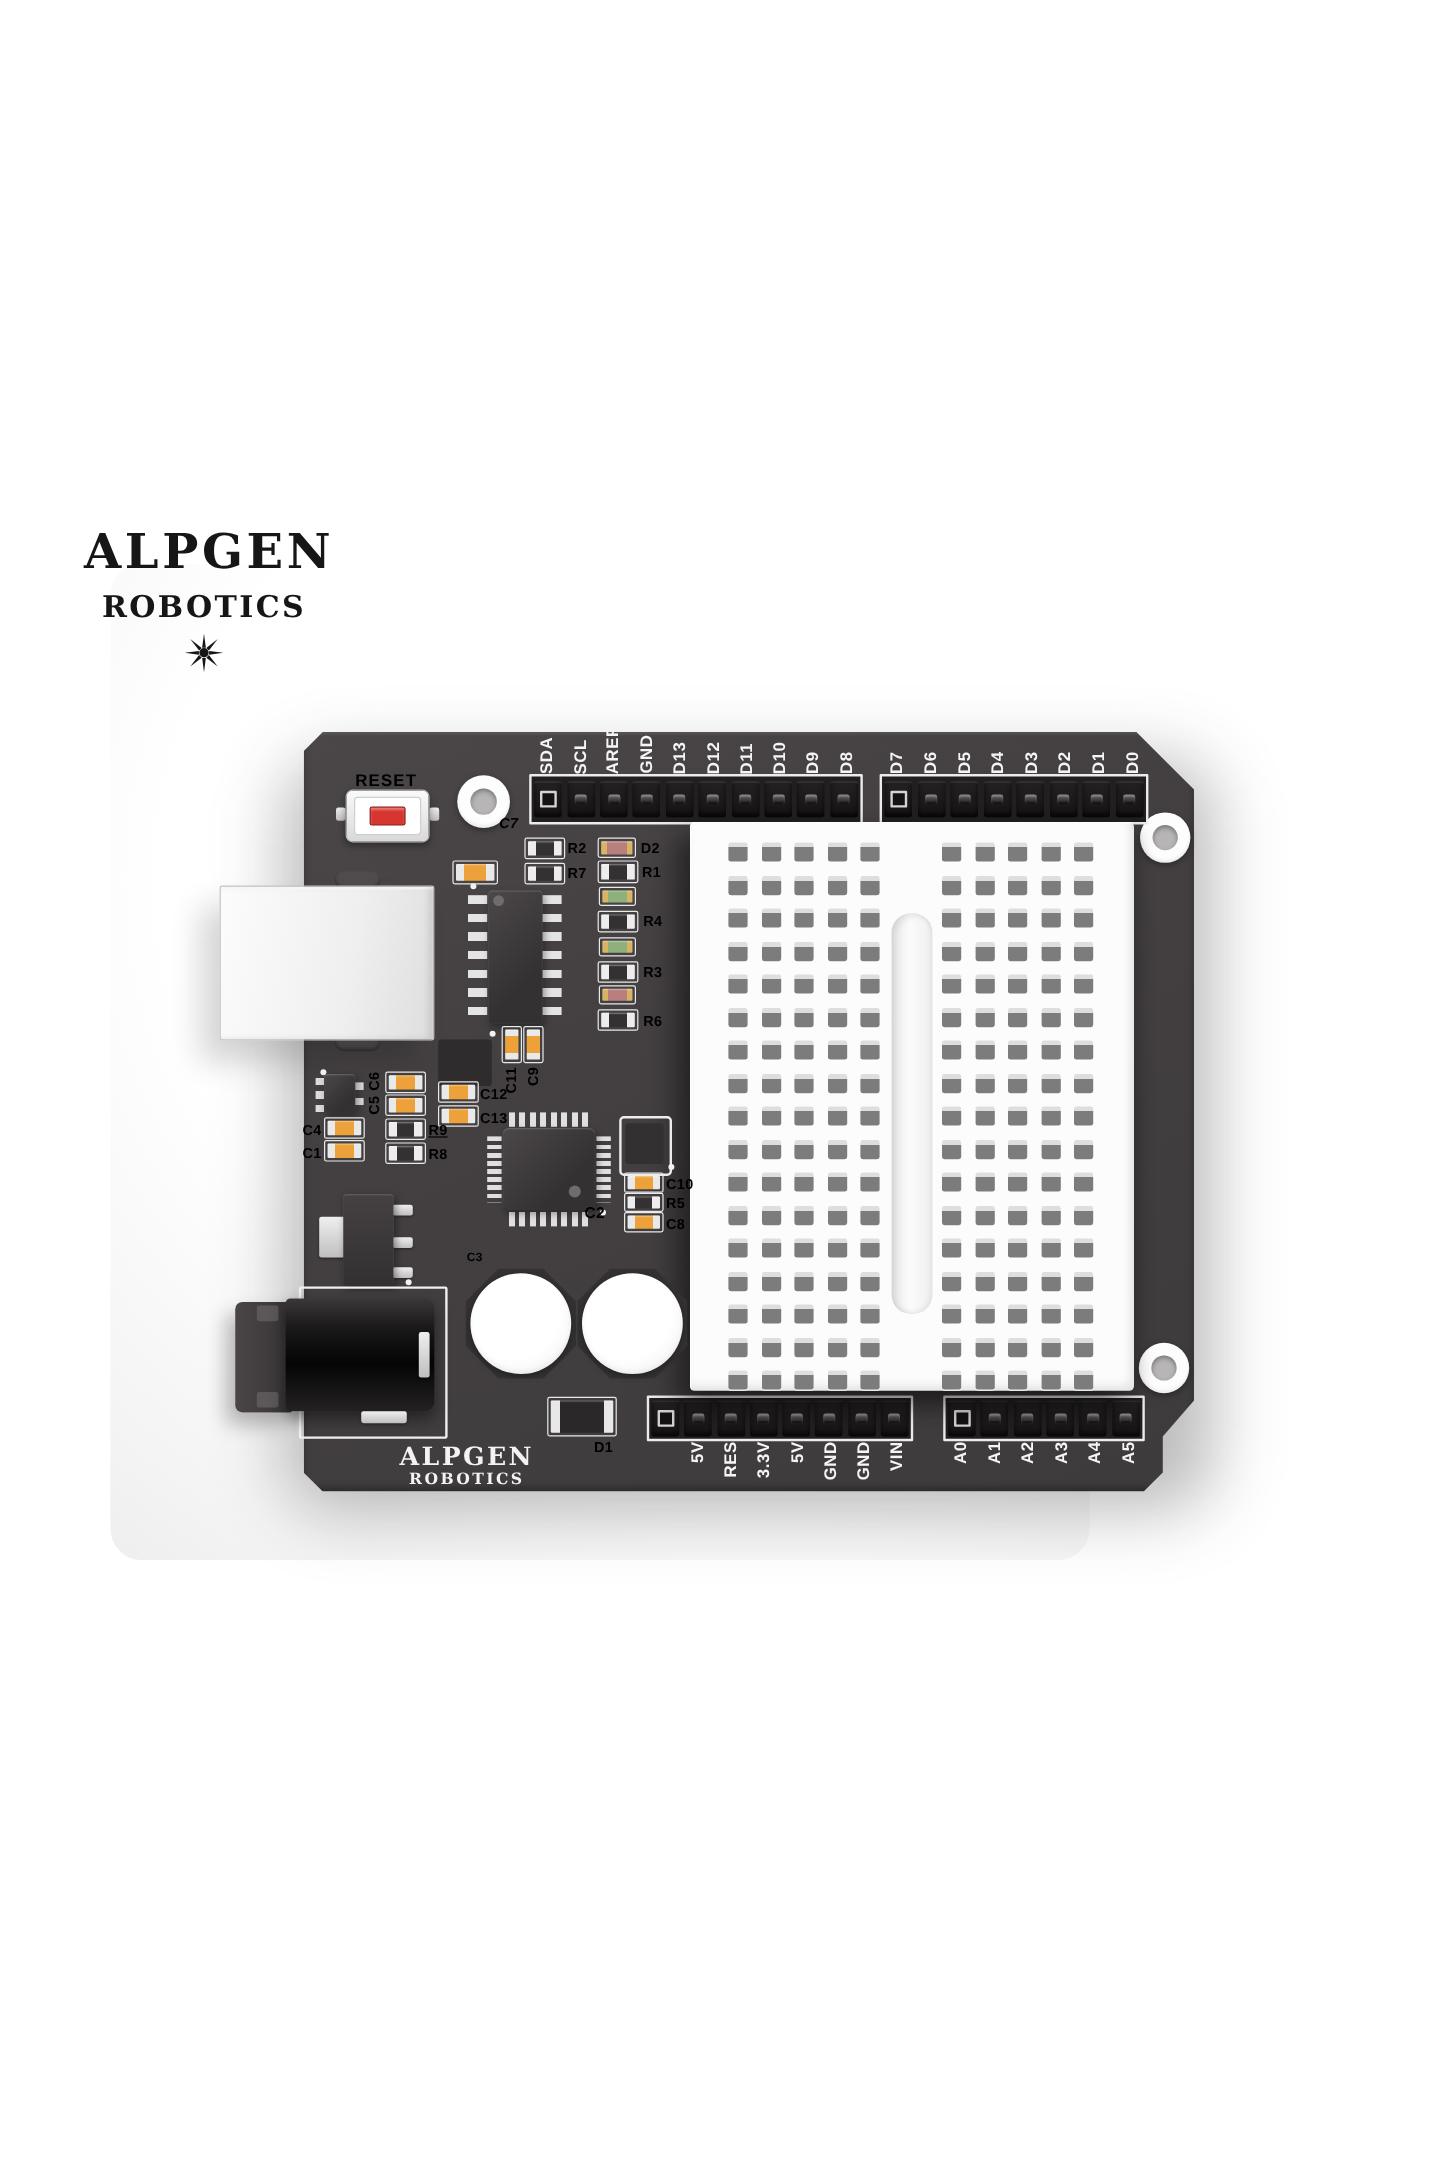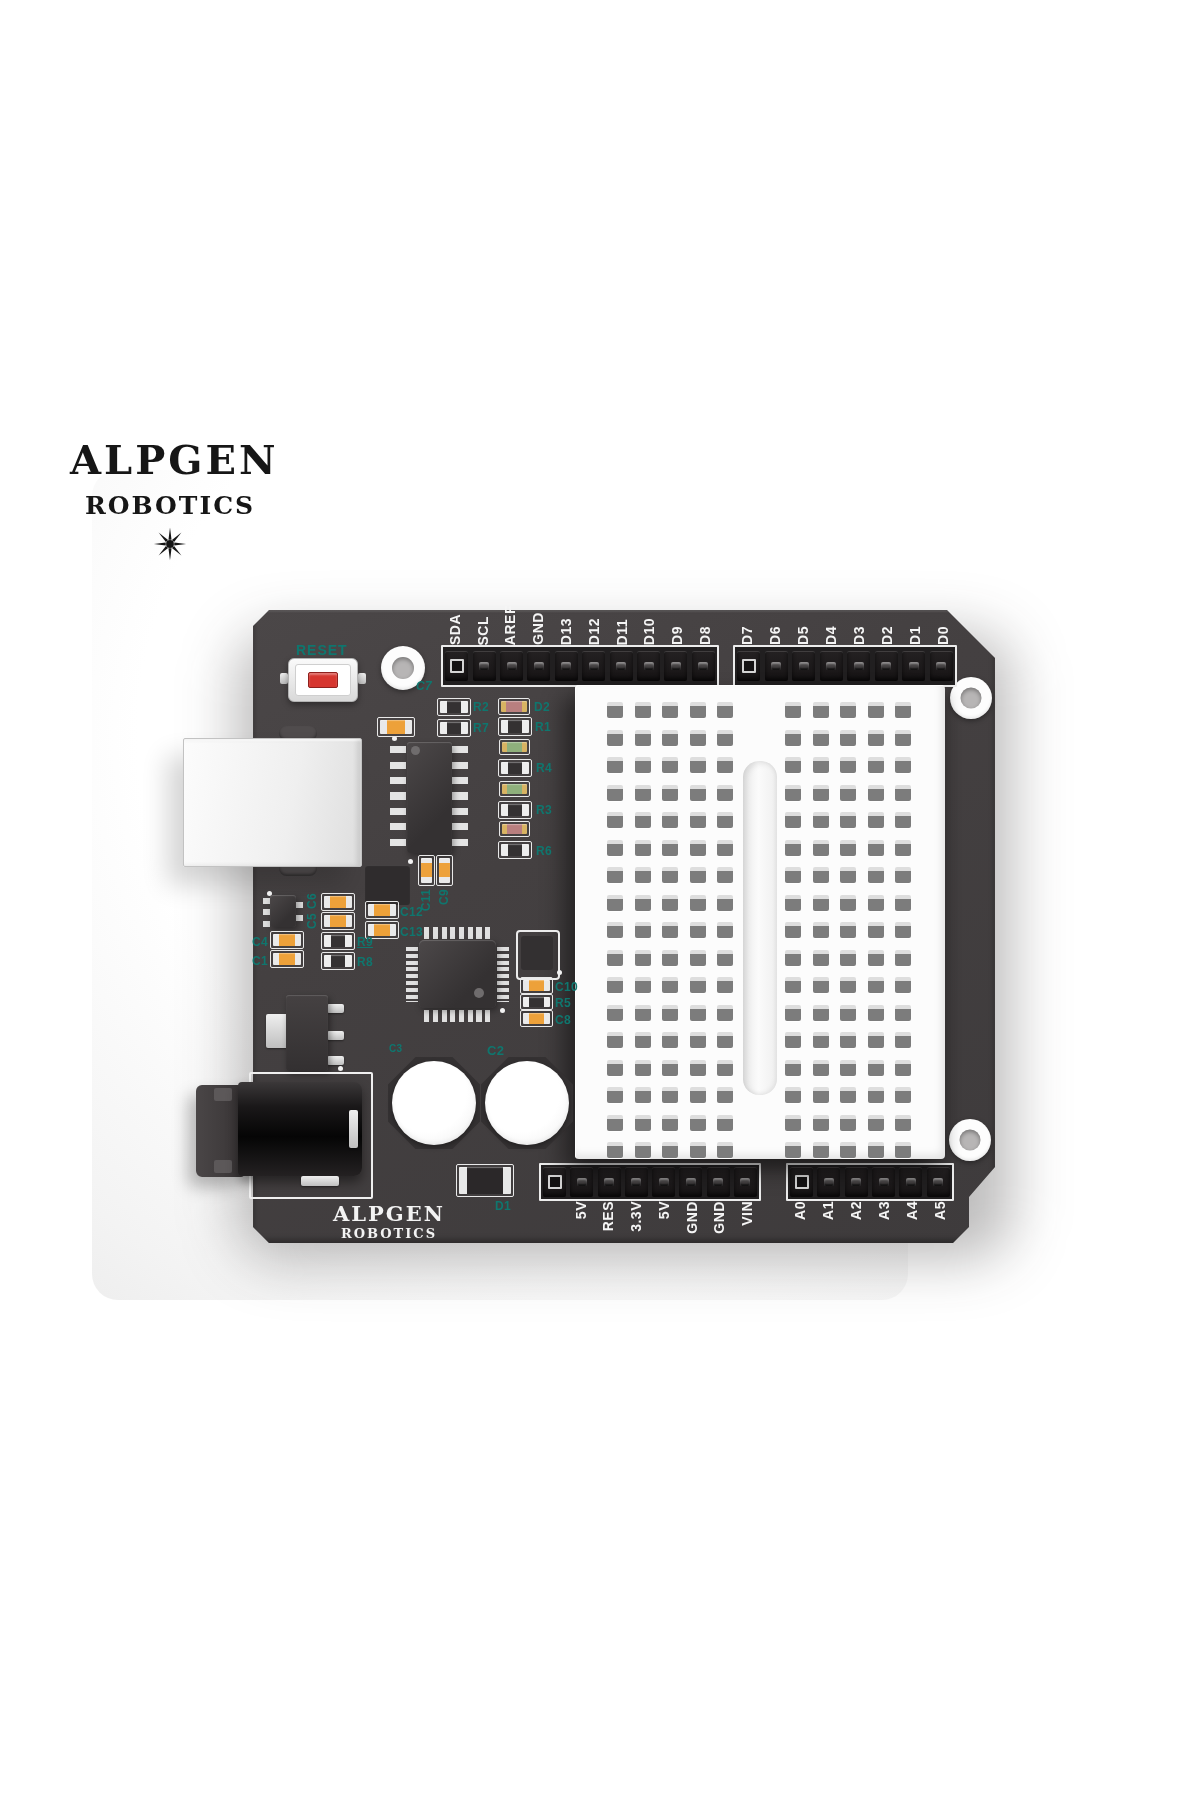--- a/index.html
+++ b/index.html
@@ -81,21 +81,21 @@
   
   .smd{border:1.5px solid #e9e9e9;border-radius:2px;padding:2px;box-sizing:border-box;background:transparent;}
   .smd i{display:block;width:100%;height:100%;border-radius:1px;box-shadow:inset 0 1px 1px rgba(255,255,255,.35);}
   .res i{background:linear-gradient(90deg,#ededed 0 24%,#343132 24% 76%,#ededed 76%);}
   .cap i{background:linear-gradient(90deg,#e9e9e9 0 22%,var(--cap-orange) 22% 78%,#e9e9e9 78%);}
   .cap.v i{background:linear-gradient(180deg,#e9e9e9 0 22%,var(--cap-orange) 22% 78%,#e9e9e9 78%);}
   .ledg i{background:linear-gradient(90deg,#d8b362 0 18%,var(--led-green) 18% 82%,#d8b362 82%);}
   .ledp i{background:linear-gradient(90deg,#d8b362 0 18%,var(--led-pink) 18% 82%,#d8b362 82%);}
   .dio i{background:linear-gradient(90deg,#e8e8e8 0 15%,#2b2829 15% 85%,#e8e8e8 85%);}
 
-  .sl{font:bold 12px/1 var(--sans);color:#0f766e;letter-spacing:.3px;white-space:nowrap;}
+  .sl{font:bold 12px/1 var(--sans);color:#000000;letter-spacing:.3px;white-space:nowrap;}
   .sl.v{writing-mode:vertical-rl;transform:rotate(180deg);}
   .dot{border-radius:50%;background:#f2f2f2;width:5px;height:5px;}
 
   
   .chip{background:linear-gradient(135deg,#4c4849 0%,#343132 70%);border-radius:3px;
     box-shadow:inset 0 1px 1px rgba(255,255,255,.18), 2px 3px 6px rgba(0,0,0,.35);}
   .chip .pin1{position:absolute;border-radius:50%;background:#6f6c6d;}
   .pins-v{background:repeating-linear-gradient(180deg,#e4e4e4 0 7px, transparent 7px 15.5px);}
   .pins-vq{background:repeating-linear-gradient(180deg,#e0e0e0 0 4px, transparent 4px 6.8px);}
   .pins-hq{background:repeating-linear-gradient(90deg,#e0e0e0 0 5px, transparent 5px 8.75px);}
@@ -764,21 +764,21 @@
   <div class="abs sl" style="left:555px;top:1014px;">C8</div>
 
   <div class="abs metal" style="left:266px;top:1014px;width:22px;height:34px;"></div>
   <div class="abs metal" style="left:327px;top:1004px;width:17px;height:9px;"></div>
   <div class="abs metal" style="left:327px;top:1031px;width:17px;height:9px;"></div>
   <div class="abs metal" style="left:327px;top:1056px;width:17px;height:9px;"></div>
   <div class="abs reg-body" style="left:286px;top:995px;width:42px;height:76px;"></div>
   <div class="abs dot" style="left:338px;top:1066px;"></div>
 
   <div class="abs sl" style="left:389px;top:1044px;font-size:10px;">C3</div>
-  <div class="abs sl" style="left:487px;top:1004px;font-size:13px;margin-top:40px;">C2</div>
+  <div class="abs sl" style="left:487px;top:1004px;font-size:13px;">C2</div>
   <div class="abs octpad" style="left:388px;top:1057px;width:92px;height:92px;"></div>
   <div class="abs octpad" style="left:481px;top:1057px;width:92px;height:92px;"></div>
   <div class="abs capcirc" style="left:392px;top:1061px;width:84px;height:84px;"></div>
   <div class="abs capcirc" style="left:485px;top:1061px;width:84px;height:84px;"></div>
 
   <div class="abs silkbox" style="left:249px;top:1072px;width:120px;height:123px;"></div>
   <div class="abs jack-flange" style="left:196px;top:1085px;width:48px;height:92px;"></div>
   <div class="abs jack-notch" style="left:214px;top:1088px;width:18px;height:13px;"></div>
   <div class="abs jack-notch" style="left:214px;top:1160px;width:18px;height:13px;"></div>
   <div class="abs jack-body" style="left:238px;top:1082px;width:124px;height:94px;"></div>

